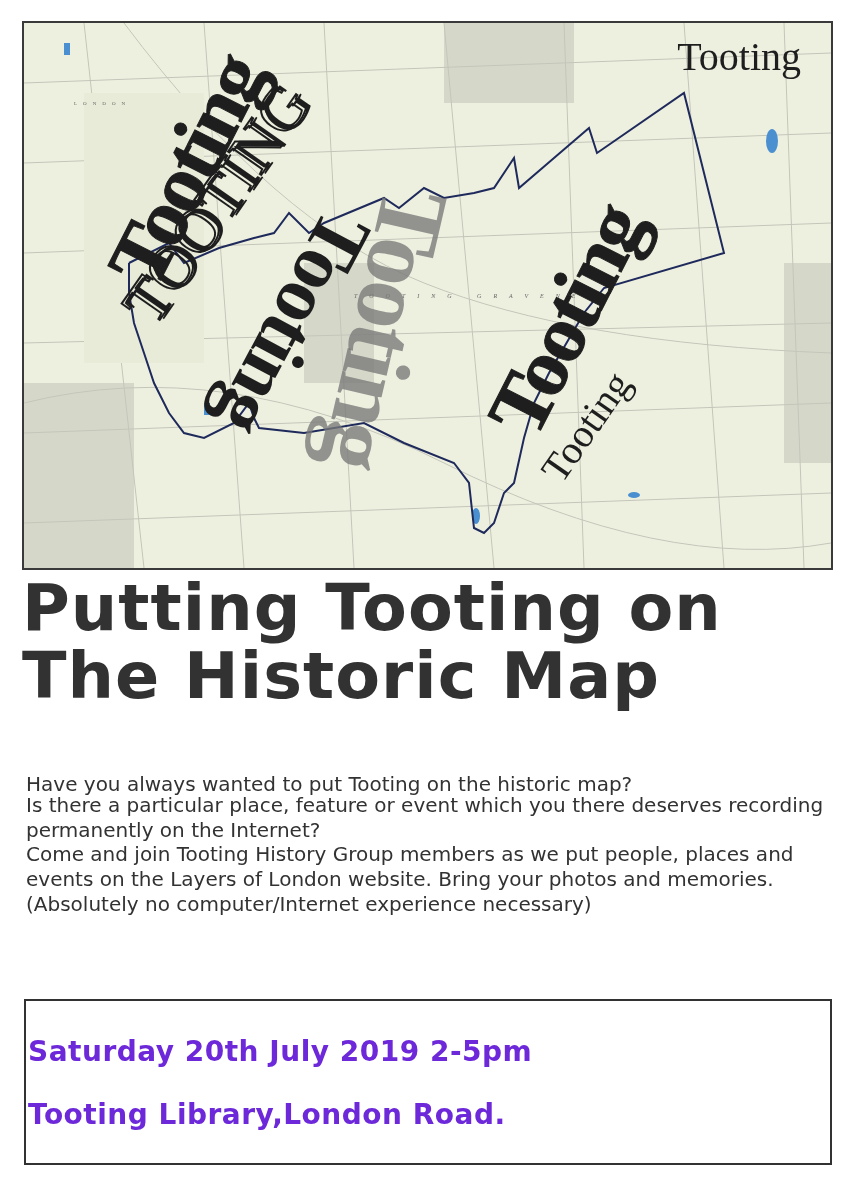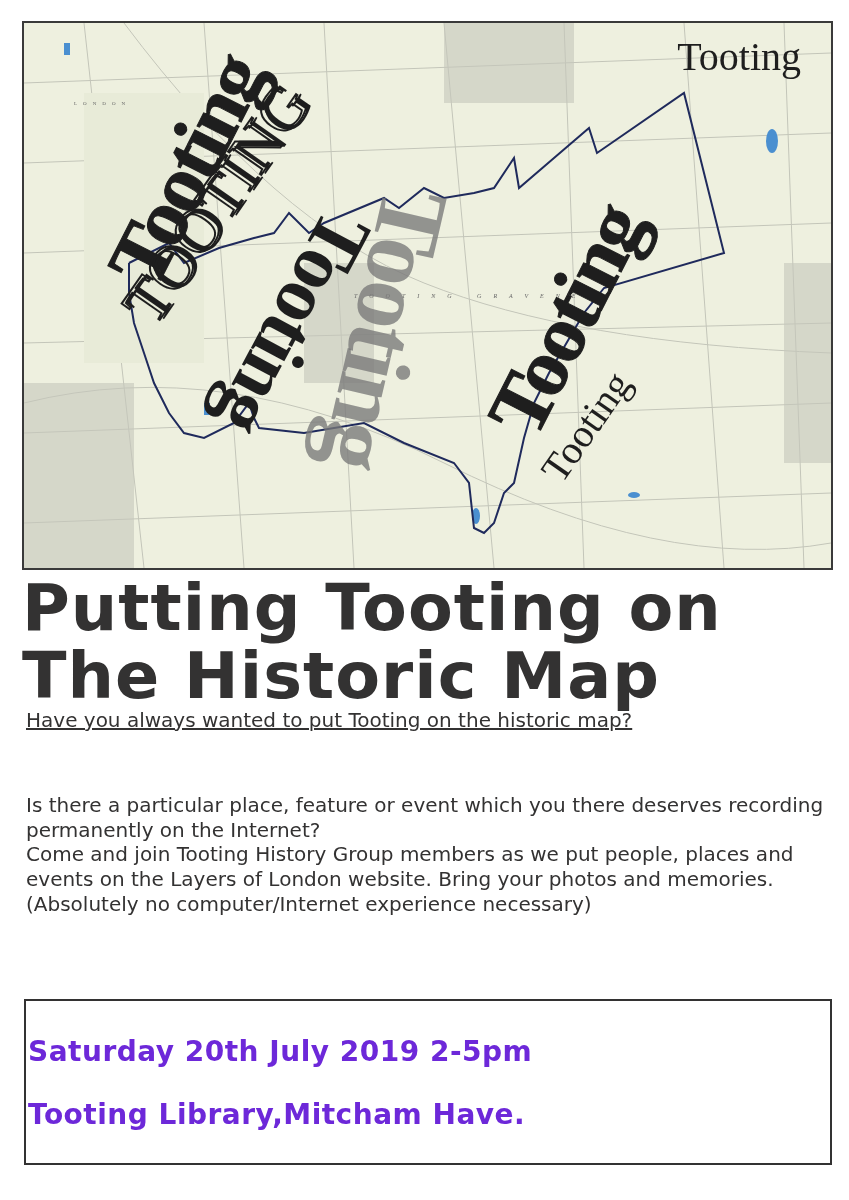--- a/index.html
+++ b/index.html
@@ -9,21 +9,21 @@
   .word { position:absolute; white-space:nowrap; transform-origin:center center; }
   .w1 { font-family:"Liberation Serif", serif; font-weight:900; font-size:82px; color:#1e1e1e; letter-spacing:-3px; left:40px; top:100px; transform:rotate(-63deg); -webkit-text-stroke:1px #1e1e1e; }
   .w2 { font-family:"Liberation Serif", serif; font-size:62px; color:transparent; -webkit-text-stroke:2px #1e1e1e; left:55px; top:145px; transform:rotate(-55deg); text-shadow:3px 3px 0 #1e1e1e; }
   .w3 { font-family:"Liberation Serif", serif; font-weight:900; font-size:78px; color:#1e1e1e; left:150px; top:255px; transform:rotate(118deg); letter-spacing:-2px; }
   .w4 { font-family:"Liberation Serif", serif; font-weight:900; font-size:96px; color:rgba(120,120,120,0.78); left:220px; top:250px; transform:rotate(103deg); letter-spacing:-4px; }
   .w5 { font-family:"Liberation Serif", serif; font-weight:900; font-size:82px; color:#1e1e1e; left:420px; top:250px; transform:rotate(-63deg); letter-spacing:-3px; -webkit-text-stroke:1px #1e1e1e; }
   .w6 { font-family:"Liberation Serif", serif; font-size:40px; color:#1e1e1e; left:500px; top:380px; transform:rotate(-55deg); }
   .w7 { font-family:"Liberation Serif", serif; font-size:40px; color:#1e1e1e; right:30px; top:10px; }
   .title { position:absolute; left:22px; top:574px; width:810px; font-family:"DejaVu Sans", sans-serif; font-weight:bold; font-size:64px; line-height:68px; color:#333232; letter-spacing:1px; transform:scaleX(1.02); transform-origin:left top; }
   .para { position:absolute; left:26px; width:810px; font-family:"DejaVu Sans", sans-serif; font-size:20px; line-height:25px; color:#333232; }
-  .p1 { top:708px;text-decoration:underline; }
+  .p1 { top:772px; }
   .p2 { top:793px; }
   .p3 { top:842px; }
   .event { position:absolute; left:24px; top:999px; width:808px; height:166px; border:2px solid #333232; box-sizing:border-box; }
   .event .line { position:absolute; left:2px; font-family:"DejaVu Sans", sans-serif; font-weight:bold; font-size:28px; line-height:48px; color:#6d28d9; white-space:nowrap; letter-spacing:0.5px; }
   .event .l1 { top:27px; }
   .event .l2 { top:90px; }
 </style>
 </head>
 <body>
 
@@ -69,14 +69,14 @@
   <div>Putting Tooting on</div>
   <div>The Historic Map</div>
 </div>
 
 <div class="para p1">Have you always wanted to put Tooting on the historic map?</div>
 <div class="para p2">Is there a particular place, feature or event which you there deserves recording permanently on the Internet?</div>
 <div class="para p3">Come and join Tooting History Group members as we put people, places and events on the Layers of London website. Bring your photos and memories.  (Absolutely no computer/Internet experience necessary)</div>
 
 <div class="event">
   <div class="line l1">Saturday 20th July 2019 2-5pm</div>
-  <div class="line l2">Tooting Library,Mitcham Have.</div>
+  <div class="line l2">Tooting Library,London Road.</div>
 </div>
 
 </body></html>

